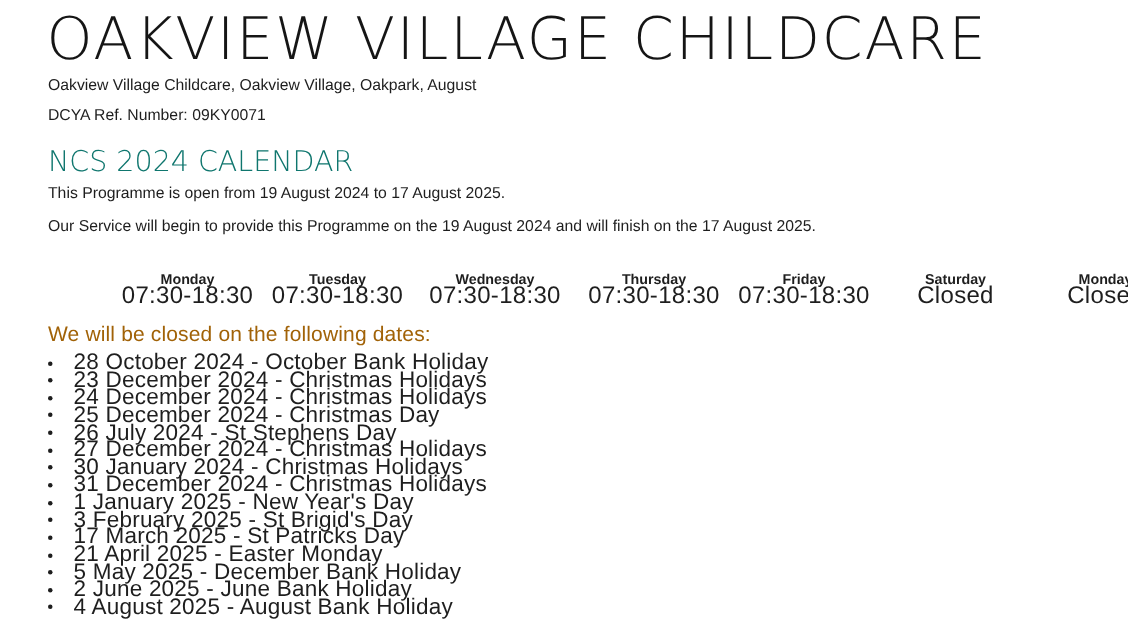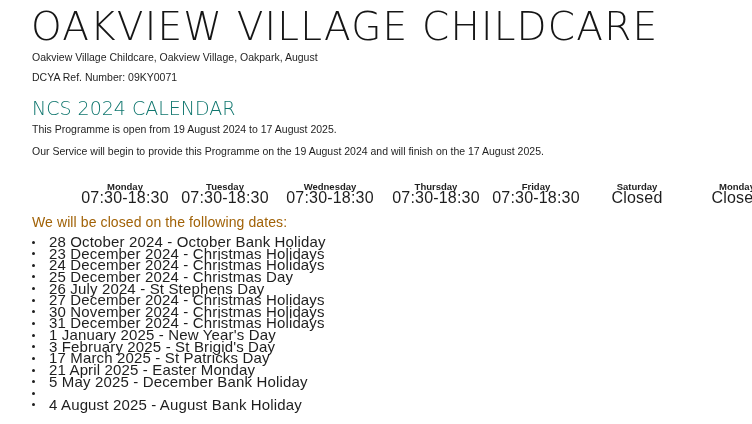--- a/index.html
+++ b/index.html
@@ -171,22 +171,22 @@
 </div>
 
 <h3 class="closed-heading">We will be closed on the following dates:</h3>
 <ul class="closed-list">
   <li class="closed-item"><span class="bullet"></span><span>28 October 2024 - October Bank Holiday</span></li>
   <li class="closed-item"><span class="bullet"></span><span>23 December 2024 - Christmas Holidays</span></li>
   <li class="closed-item"><span class="bullet"></span><span>24 December 2024 - Christmas Holidays</span></li>
   <li class="closed-item"><span class="bullet"></span><span>25 December 2024 - Christmas Day</span></li>
   <li class="closed-item"><span class="bullet"></span><span>26 July 2024 - St Stephens Day</span></li>
   <li class="closed-item"><span class="bullet"></span><span>27 December 2024 - Christmas Holidays</span></li>
-  <li class="closed-item"><span class="bullet"></span><span>30 November 2024 - Christmas Holidays</span></li>
+  <li class="closed-item"><span class="bullet"></span><span>30 January 2024 - Christmas Holidays</span></li>
   <li class="closed-item"><span class="bullet"></span><span>31 December 2024 - Christmas Holidays</span></li>
   <li class="closed-item"><span class="bullet"></span><span>1 January 2025 - New Year's Day</span></li>
   <li class="closed-item"><span class="bullet"></span><span>3 February 2025 - St Brigid's Day</span></li>
   <li class="closed-item"><span class="bullet"></span><span>17 March 2025 - St Patricks Day</span></li>
   <li class="closed-item"><span class="bullet"></span><span>21 April 2025 - Easter Monday</span></li>
   <li class="closed-item"><span class="bullet"></span><span>5 May 2025 - December Bank Holiday</span></li>
-  <li class="closed-item"><span class="bullet"></span></li>
+  <li class="closed-item"><span class="bullet"></span><span>2 June 2025 - June Bank Holiday</span></li>
   <li class="closed-item"><span class="bullet"></span><span>4 August 2025 - August Bank Holiday</span></li>
 </ul>
 
 </body></html>

